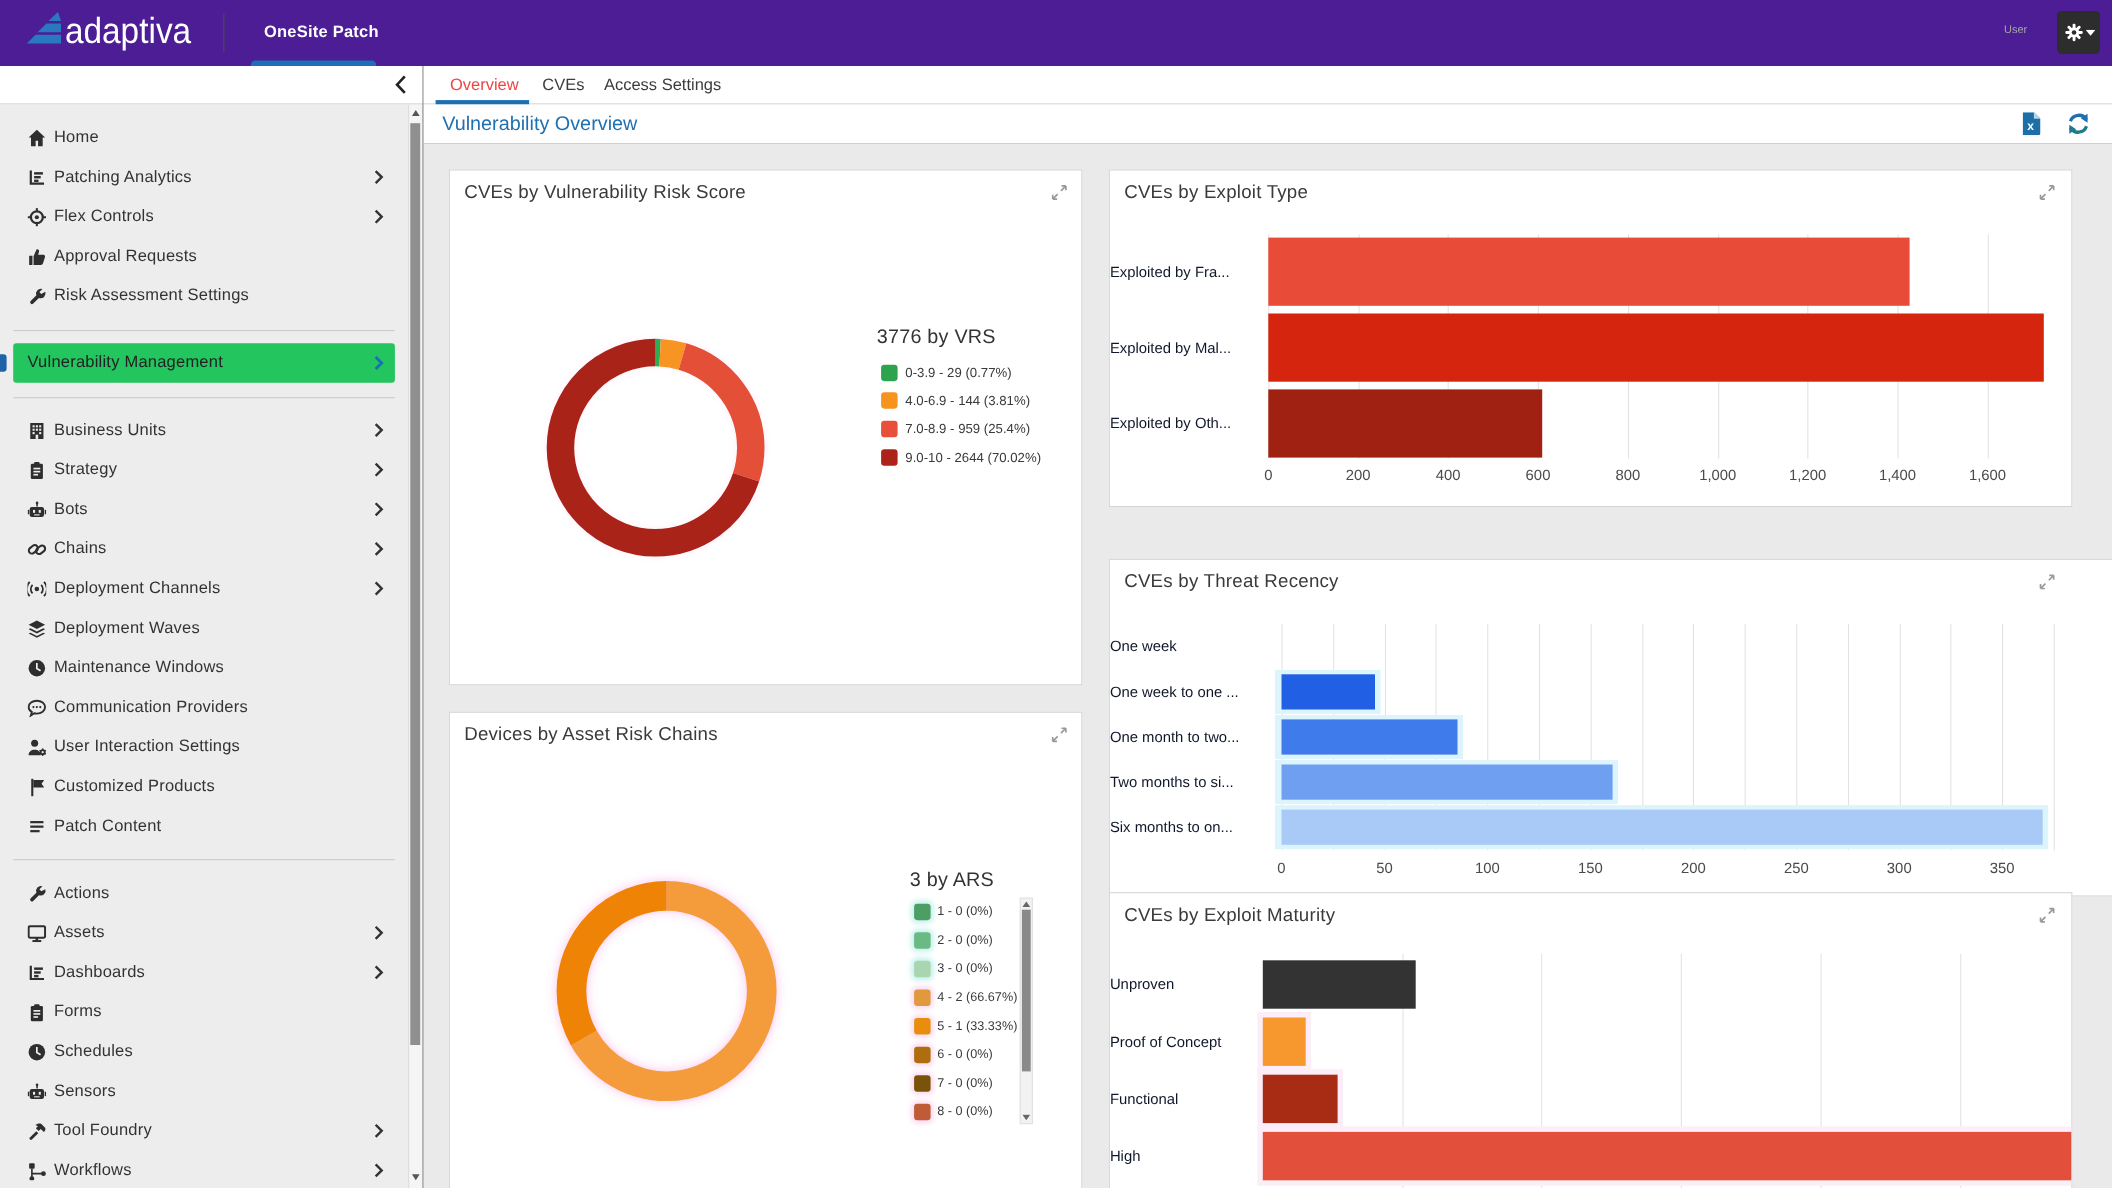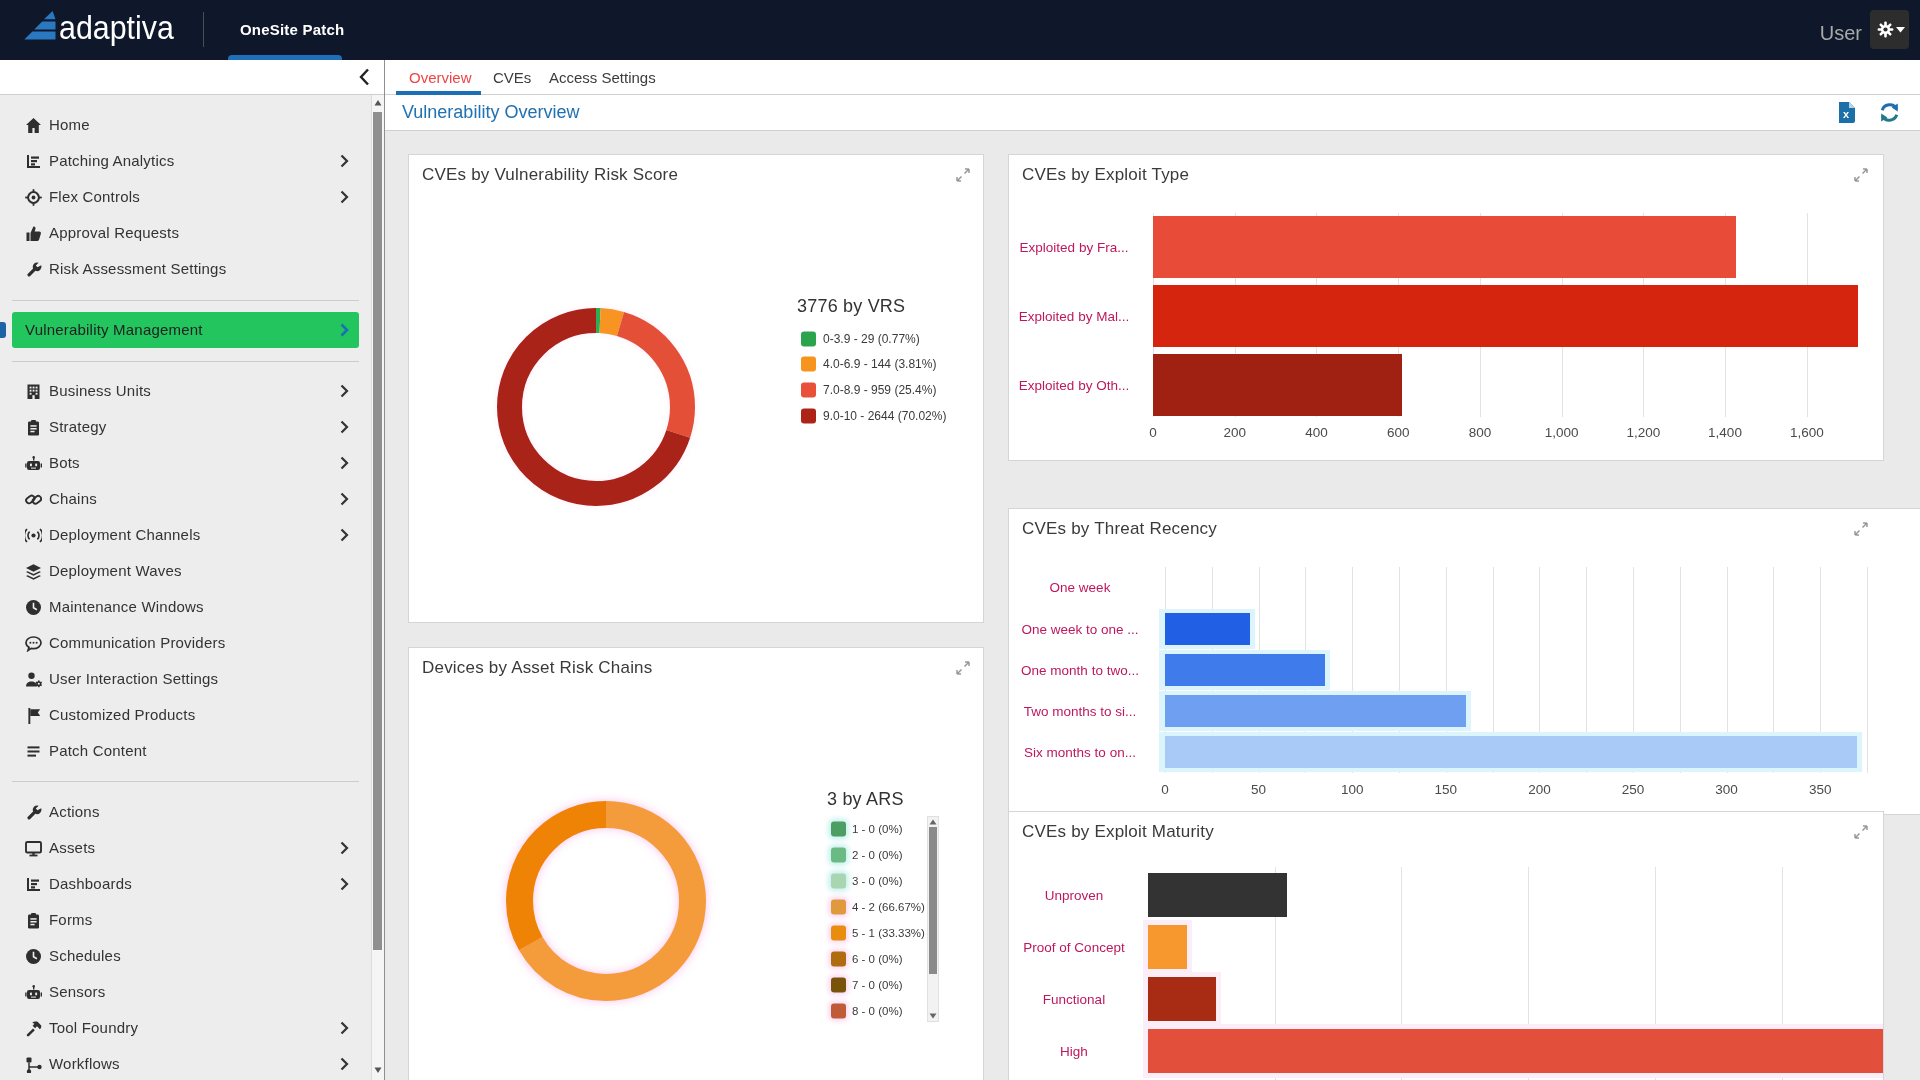--- a/index.html
+++ b/index.html
@@ -1,23 +1,23 @@
 <!DOCTYPE html>
 <html><head>
 <meta charset="utf-8">
 <style>
 *{margin:0;padding:0;box-sizing:border-box}
 html,body{width:1920px;height:1080px;overflow:hidden;font-family:"Liberation Sans",sans-serif;background:#eaeaea}
 
-#top{position:absolute;left:0;top:0;width:1920px;height:60px;background:#0f172a}
+#top{position:absolute;left:0;top:0;width:1920px;height:60px;background:#4c1d95}
 #logo{position:absolute;left:59px;top:9px;color:#fff;font-size:33px;font-weight:300;letter-spacing:0px;transform:scaleX(.92);transform-origin:left}
 #brandline{position:absolute;left:203px;top:12px;width:1px;height:35px;background:#4d4d4d}
 #prod{position:absolute;left:240px;top:21px;color:#fff;font-size:15px;font-weight:bold;letter-spacing:.2px}
 #tabind{position:absolute;left:228px;top:55px;width:114px;height:5px;background:#1e6fb8;border-radius:4px 4px 0 0}
-#user{position:absolute;right:58px;top:22px;color:#a8a8a8;font-size:20px}
+#user{position:absolute;right:77px;top:22px;color:#a8a8a8;font-size:10px}
 #gearbtn{position:absolute;left:1870px;top:10px;width:39px;height:39px;background:#2d2d2d;border-radius:4px}
 
 #tabrow{position:absolute;left:0;top:60px;width:1920px;height:35px;background:#fff;border-bottom:1px solid #cfcfcf}
 .tab{position:absolute;top:9px;font-size:15px;color:#3c3c3c}
 #tabuline{position:absolute;left:396px;top:91px;width:85px;height:4px;background:#1a6fb5}
 
 #headrow{position:absolute;left:385px;top:95px;width:1535px;height:36px;background:#fff;border-bottom:1px solid #cfcfcf}
 #headrow h1{position:absolute;left:17px;top:7px;font-size:18px;font-weight:normal;color:#2071b2}
 
 #side{position:absolute;left:0;top:95px;width:371px;height:985px;background:#ededed}
@@ -33,21 +33,21 @@
 #vmbar{position:absolute;left:0;top:322px;width:6px;height:16px;background:#1e62a8;border-radius:0 3px 3px 0}
 #vmrow .tx{position:absolute;left:13px;top:9px;font-size:15px;color:#222;letter-spacing:.2px}
 #vmrow .ch{position:absolute;left:328px;top:11px}
 
 .card{position:absolute;background:#fff;border:1px solid #d5d5d5}
 .ct{position:absolute;left:13px;top:10px;font-size:17px;color:#3a3a3a;letter-spacing:.2px}
 .exp{position:absolute;top:12px;width:16px;height:16px}
 .grid{position:absolute;width:1px;background:#e3e3e3}
 .bar{position:absolute}
 .halo{position:absolute}
-.rlab{position:absolute;text-align:center;font-size:13.5px;color:#be185d;transform:translateY(-50%);white-space:nowrap}
+.rlab{position:absolute;text-align:left;font-size:13.5px;color:#0f172a;transform:translateY(-50%);white-space:nowrap}
 .alab{position:absolute;text-align:center;font-size:13.5px;color:#4a4a4a;transform:translate(-50%,-50%);white-space:nowrap}
 .ltitle{position:absolute;font-size:18px;color:#333;letter-spacing:.2px}
 .litem{position:absolute;font-size:12px;color:#3a3a3a;transform:translateY(-50%);white-space:nowrap}
 .l4{font-size:11.5px}
 .sw{position:absolute;width:16px;height:16px;border-radius:3px;transform:translateY(-50%)}
 </style>
 </head>
 <body>
 
 <div id="top">

